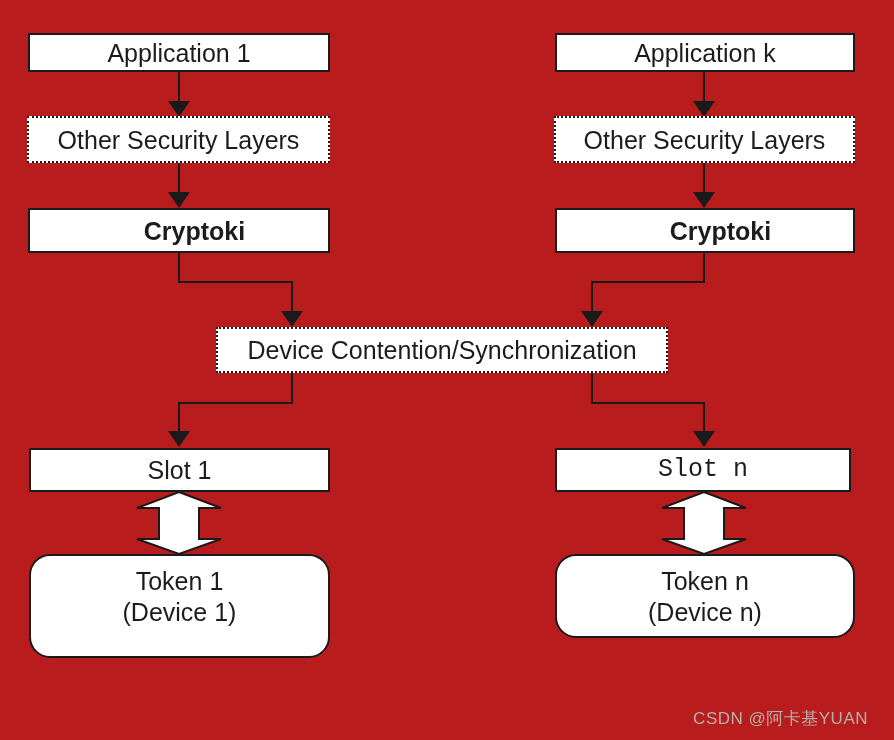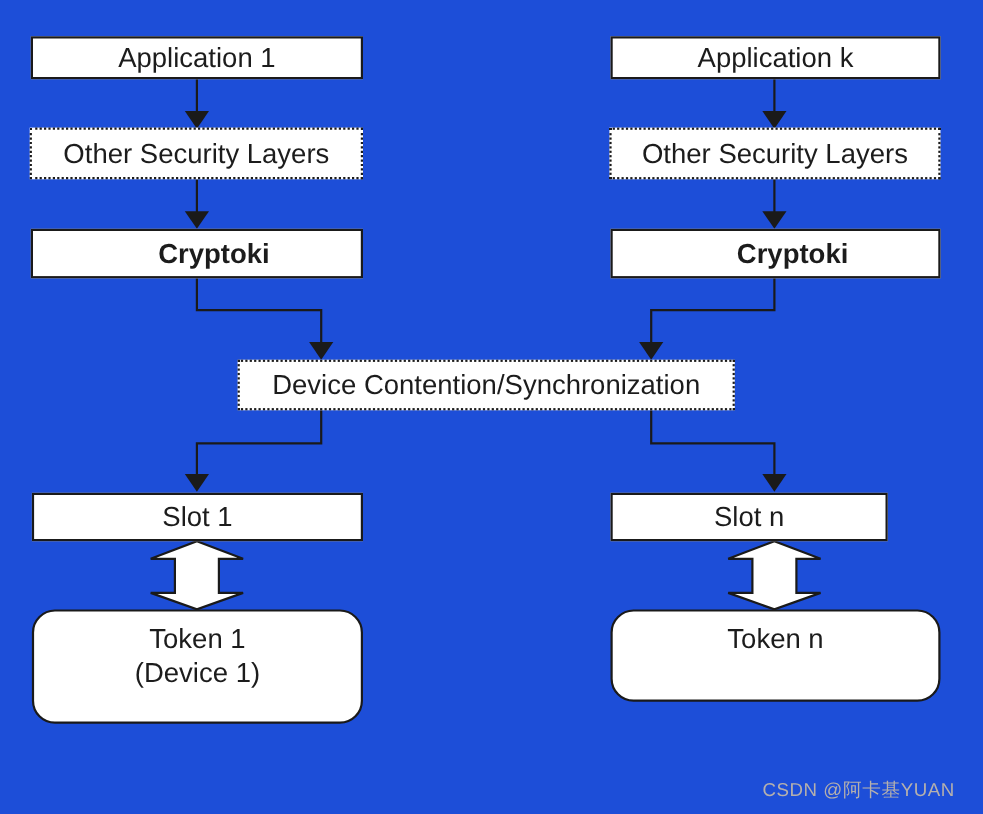--- a/index.html
+++ b/index.html
@@ -1,20 +1,20 @@
 <!DOCTYPE html>
 <html><head>
 <meta charset="utf-8">
 <style>
   html, body { margin: 0; padding: 0; background: #ffffff; }
   .canvas {
     position: relative;
     width: 894px;
     height: 740px;
-    background: #1d4ed8;
+    background: #b91c1c;
     font-family: "Liberation Sans", sans-serif;
     overflow: hidden;
   }
   .connectors {
     position: absolute;
     left: 0; top: 0;
     width: 894px; height: 740px;
     pointer-events: none;
   }
   .node {
@@ -120,28 +120,29 @@
   </div>
 
   <div class="node dotted" style="left:216px; top:327px; width:452px; height:46px;">
     <span>Device Contention/Synchronization</span>
   </div>
 
   <div class="node solid" style="left:29px; top:448px; width:301px; height:44px;">
     <span>Slot 1</span>
   </div>
 
-  <div class="node solid" style="left:555px; top:448px; width:252px; height:44px;">
+  <div class="node solid" style="left:555px; top:448px; width:296px; height:44px;font-family:Liberation Mono, monospace;">
     <span>Slot n</span>
   </div>
 
   <div class="node solid two-line" style="left:29px; top:554px; width:301px; height:104px;">
     <span>Token 1</span>
     <span>(Device 1)</span>
   </div>
 
   <div class="node solid two-line" style="left:555px; top:554px; width:300px; height:84px;">
     <span>Token n</span>
+    <span>(Device n)</span>
   </div>
 
   <div class="watermark">CSDN @阿卡基YUAN</div>
 
 </div>
 
 </body></html>

